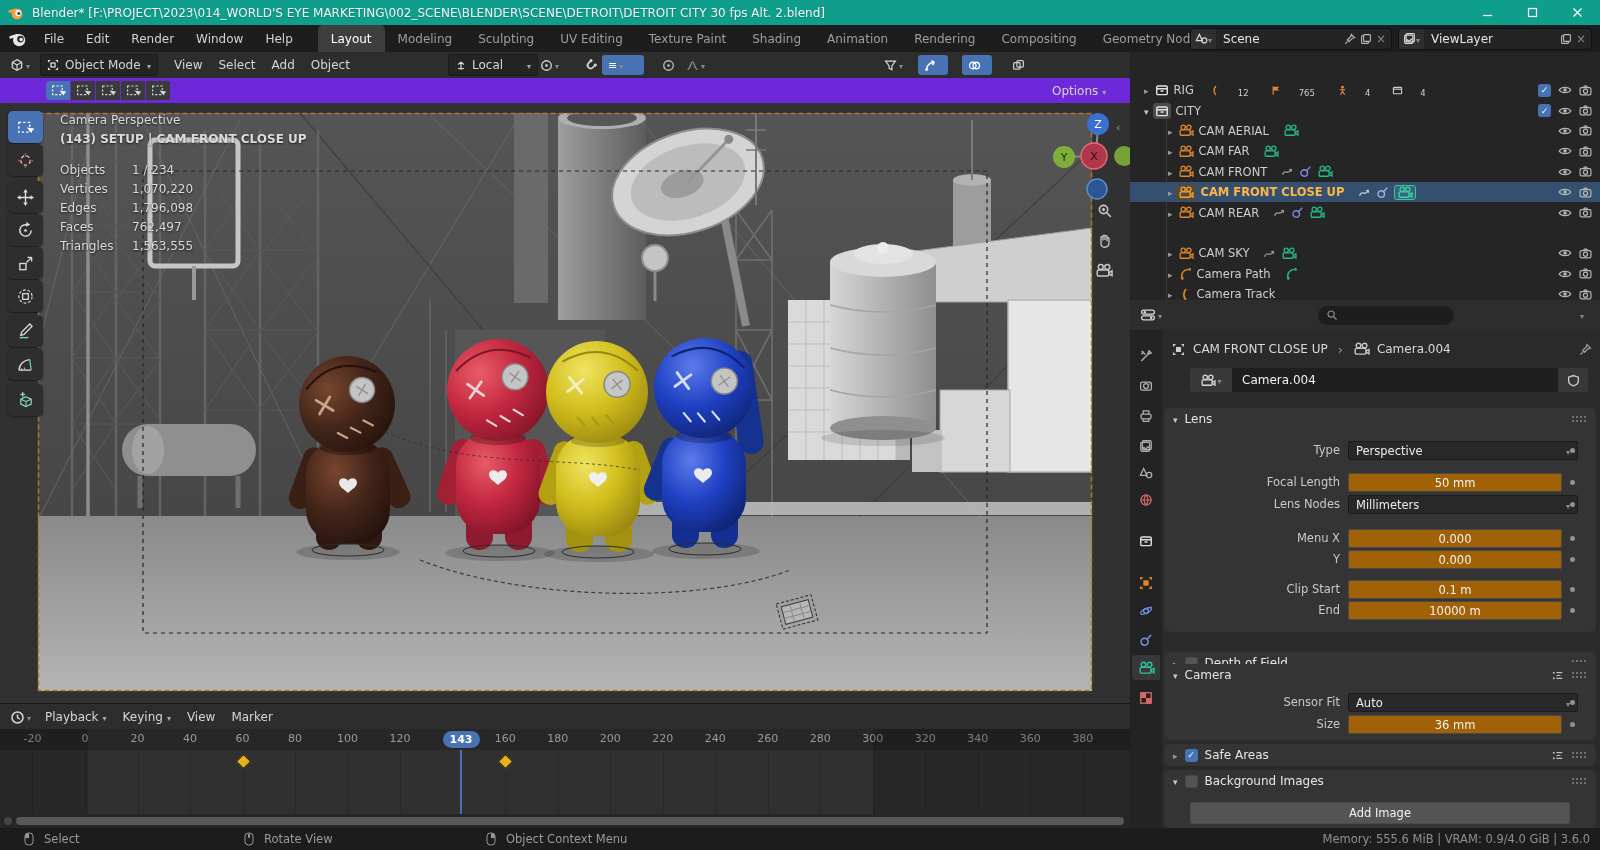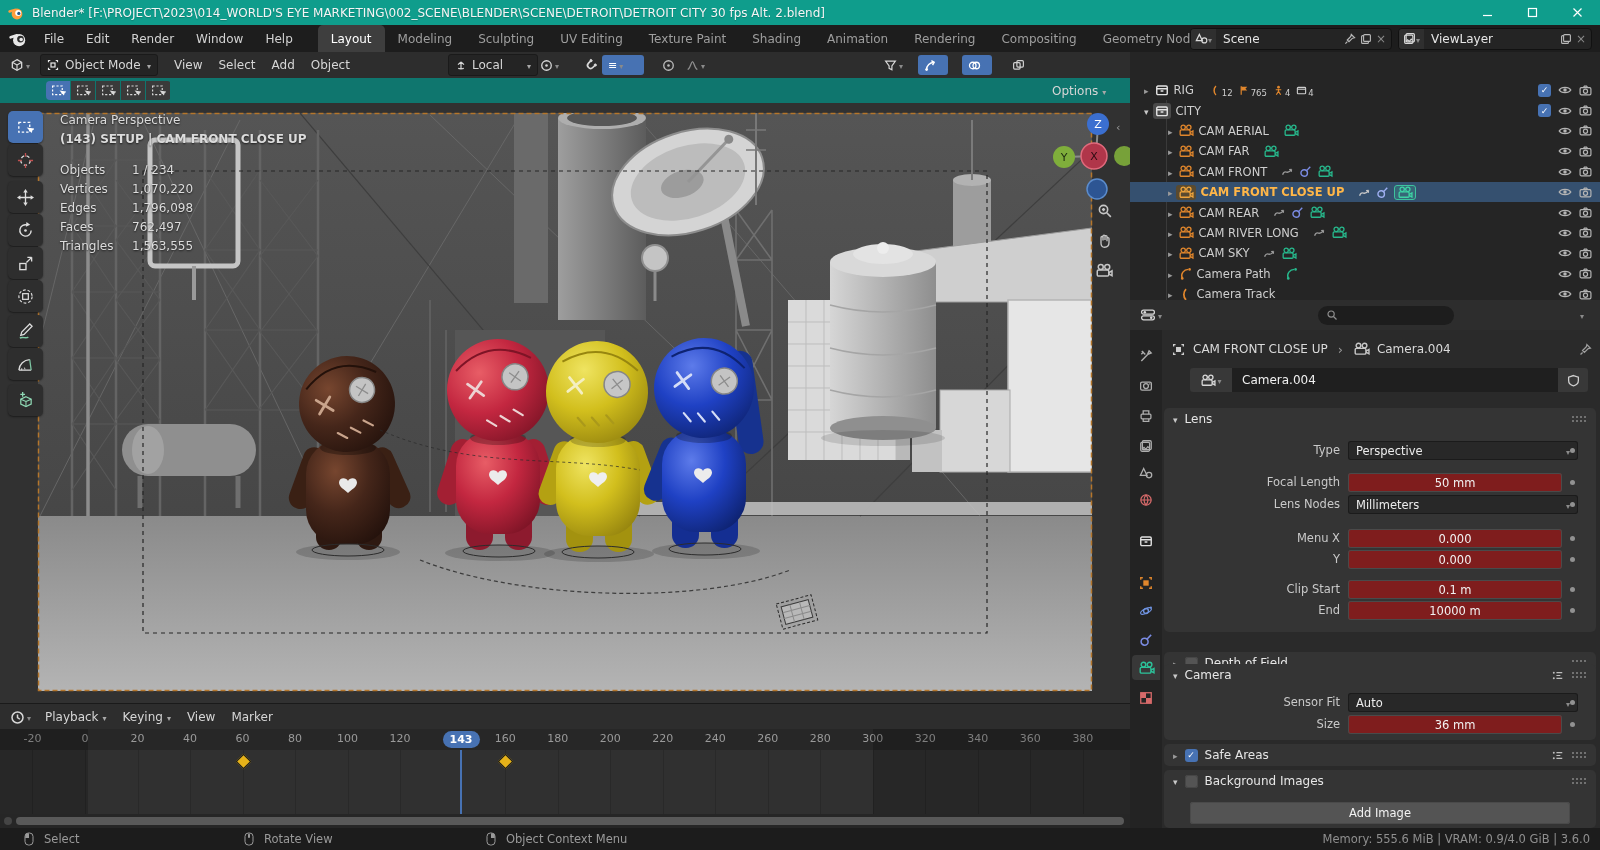--- a/index.html
+++ b/index.html
@@ -26,21 +26,21 @@
   .wtab.active{background:#3e3e3e;color:#fff;border-radius:5px 5px 0 0}
   .idwidget{height:20px;background:#242424;border:1px solid #111;border-radius:4px;display:flex;align-items:center;color:#e6e6e6}
   .idwidget .ibtn{height:100%;display:flex;align-items:center;background:#2f2f2f;border-radius:3px 0 0 3px;padding:0 4px}
   
   .ehdr{background:#2d2d2d}
   .hbtn{display:flex;align-items:center;color:#d6d6d6;padding:0 6px;height:20px;border-radius:3px}
   .hbtn.darkbg{background:#242424;border:1px solid #1a1a1a}
   .hbtn.bluebg{background:#4772b3;color:#fff}
   .menu2{color:#d6d6d6;padding:0 8px}
   
-  .slider{background:#7f1d1d;border-radius:3px;display:flex;align-items:center;justify-content:center;color:#f2f2f2;font-size:11.5px;box-shadow:inset 0 0 0 1px #4a4a4a}
+  .slider{background:#a16207;border-radius:3px;display:flex;align-items:center;justify-content:center;color:#f2f2f2;font-size:11.5px;box-shadow:inset 0 0 0 1px #4a4a4a}
   .dropf{background:#282828;border-radius:3px;display:flex;align-items:center;padding:0 8px;color:#ececec;font-size:11.5px;box-shadow:inset 0 0 0 1px #1b1b1b}
   .dropf .sp{flex:1}
   .adot{width:5px;height:5px;border-radius:50%;background:#919191}
   .plabel{position:absolute;left:1164px;width:176px;text-align:right;color:#c9c9c9;font-size:11.5px}
   .pfield{position:absolute;left:1348px;width:214px;height:19px}
   .pdot{position:absolute;left:1570px}
   .panel{position:absolute;left:1164px;width:432px;background:#343434;border-radius:5px}
   .ph{display:flex;align-items:center;gap:7px;padding:0 9px;height:22px;color:#e6e6e6;font-size:12px}
   .grip{width:16px;height:8px;background-image:radial-gradient(#787878 1px,transparent 1.3px);background-size:4px 4px;opacity:.9}
   .cb{width:13px;height:13px;border-radius:3px;background:#545454;box-shadow:inset 0 0 0 1px #464646;display:flex;align-items:center;justify-content:center}
@@ -484,21 +484,21 @@
         </span>
       <span class="hbtn" style="width:16px">
           <svg class="ic" width="13" height="13" style="color:#c8c8c8">
             <use href="#i-rendered"></use>
           </svg>
         </span>
       <span class="crs"></span>
     </span>
   </div>
 
-  <div class="ab fx" style="left:0;top:78px;width:1130px;height:25px;background:#0f766e">
+  <div class="ab fx" style="left:0;top:78px;width:1130px;height:25px;background:#6d28d9">
     <div class="fx" style="margin-left:46px;border-radius:4px;overflow:hidden">
       <span class="seltool active">
           <svg class="ic" width="15" height="13" style="color:#fff">
             <use href="#i-selrect"></use>
           </svg>
         </span>
       <span class="seltool">
           <svg class="ic" width="15" height="13">
             <use href="#i-selrect"></use>
           </svg>
@@ -989,21 +989,21 @@
   </div>
   <div id="outliner" class="ab">
     <div class="ab" style="left:36px;top:48px;width:1px;height:248px;background:#3a3a3a"></div>
 
     <div class="orow" style="top:28px">
       <span class="tri-r" style="margin-left:14px"></span>
       <svg class="ic" width="14" height="14" style="color:#e4e4e4;margin-left:6px">
           <use href="#i-box"></use>
         </svg>
       <span class="olabel">RIG</span>
-      <span class="fx" style="margin-left:16px;color:#e0862c;gap:1px">
+      <span class="fx" style="margin-left:16px;color:#e0862c;gap:17px">
         <svg class="ic" width="11" height="11">
             <use href="#i-hook"></use>
           </svg>
           <span class="sub">12</span>
         <svg class="ic" width="11" height="11" style="margin-left:3px">
             <use href="#i-flag"></use>
           </svg>
           <span class="sub">765</span>
         <svg class="ic" width="11" height="11" style="margin-left:3px">
             <use href="#i-figure"></use>
@@ -1136,41 +1136,20 @@
       <span class="tri-r" style="margin-left:38px"></span>
       <svg class="ic" width="16" height="13" style="color:#e0862c;margin-left:5px">
           <use href="#i-movcam"></use>
         </svg>
       <span class="olabel">CAM REAR</span>
       <svg class="ic" width="13" height="13" style="color:#9a9a9a;margin-left:14px">
           <use href="#i-squiggle"></use>
         </svg>
       <svg class="ic" width="13" height="13" style="color:#7b8ce4;margin-left:5px">
           <use href="#i-driver"></use>
-        </svg>
-      <svg class="ic" width="16" height="13" style="color:#27b88c;margin-left:5px">
-          <use href="#i-movcam"></use>
-        </svg>
-      <span class="oright">
-          <svg class="ic" width="14" height="14">
-            <use href="#i-eye"></use>
-          </svg>
-          <svg class="ic" width="13" height="13">
-            <use href="#i-cam"></use>
-          </svg>
-        </span>
-    </div>
-    <div class="orow" style="top:170.8px">
-      <span class="tri-r" style="margin-left:38px"></span>
-      <svg class="ic" width="16" height="13" style="color:#e0862c;margin-left:5px">
-          <use href="#i-movcam"></use>
-        </svg>
-      <span class="olabel">CAM RIVER LONG</span>
-      <svg class="ic" width="13" height="13" style="color:#9a9a9a;margin-left:14px">
-          <use href="#i-squiggle"></use>
         </svg>
       <svg class="ic" width="16" height="13" style="color:#27b88c;margin-left:5px">
           <use href="#i-movcam"></use>
         </svg>
       <span class="oright">
           <svg class="ic" width="14" height="14">
             <use href="#i-eye"></use>
           </svg>
           <svg class="ic" width="13" height="13">
             <use href="#i-cam"></use>

